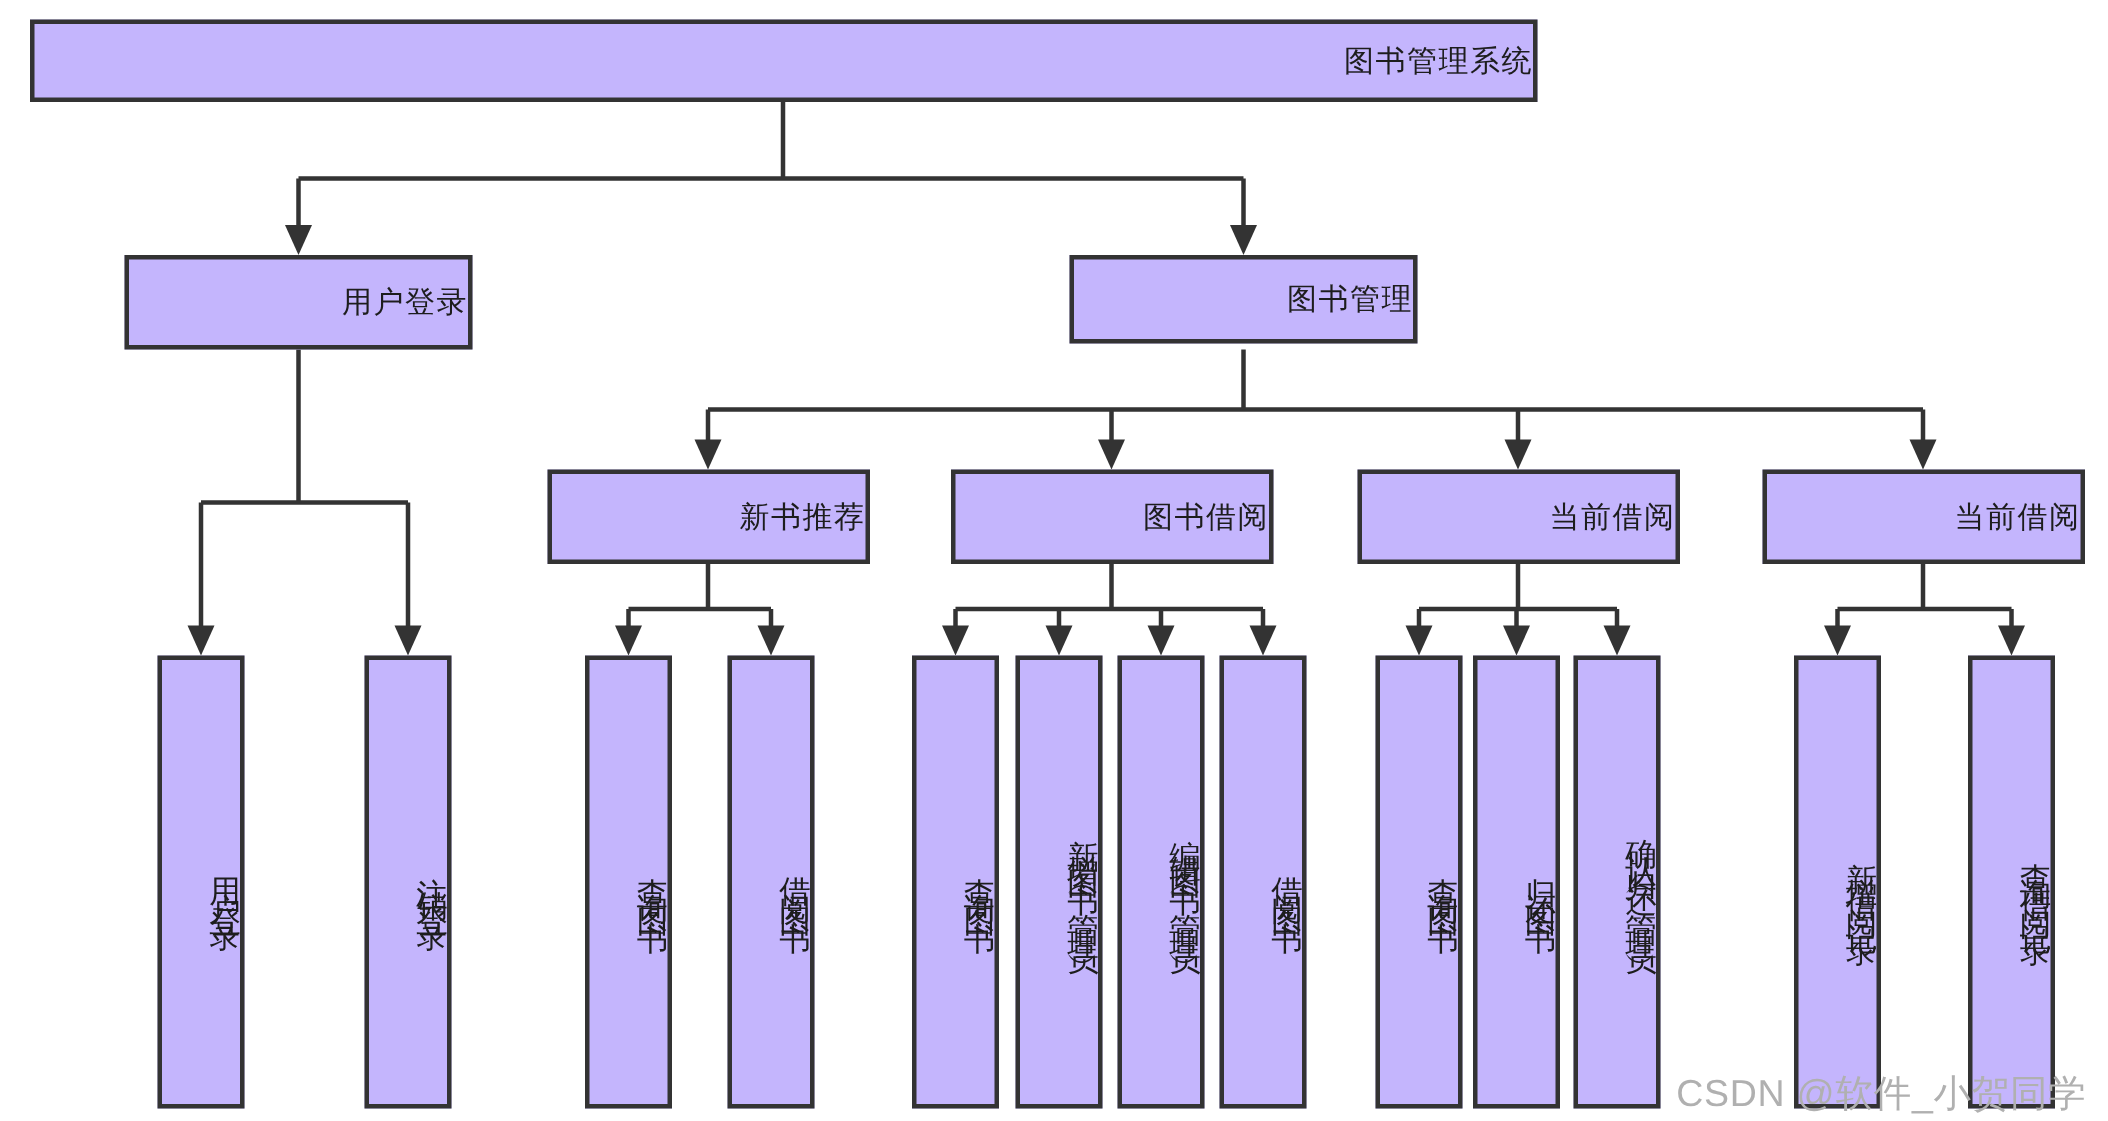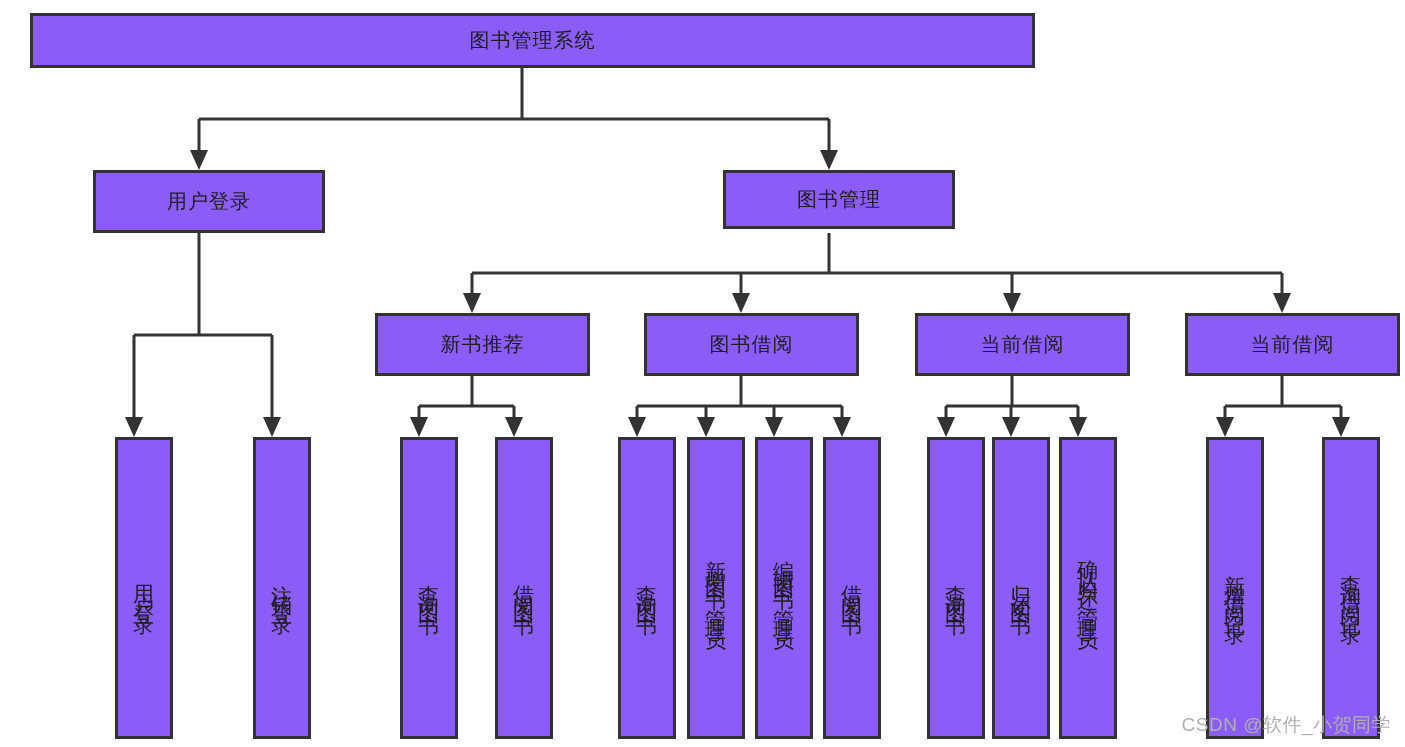--- a/index.html
+++ b/index.html
@@ -16,28 +16,27 @@
   .connectors {
     position: absolute;
     left: 0; top: 0;
     width: 1405px; height: 747px;
     pointer-events: none;
   }
   .node {
     position: absolute;
     box-sizing: border-box;
     border: 3px solid #333333;
-    background: #8b5cf6;
+    background: #c4b5fd;
     display: flex;
     align-items: center;
-    justify-content: center;
+    justify-content: flex-end;
     font-size: 20px;
     letter-spacing: 1px;
     color: #1d1d1d;
-    margin-left: 10px;
   }
   .leaf {
     width: 58px;
     height: 302px;
     top: 437px;
   }
   .leaf .vtext {
     writing-mode: vertical-rl;
     text-orientation: mixed;
     font-size: 21px;
@@ -64,21 +63,21 @@
   #l-bb-b   { left: 813px; }
   #l-cb-q   { left: 917px; }
   #l-cb-r   { left: 982px; }
   #l-cb-c   { left: 1049px; }
   #l-br-a   { left: 1196px; }
   #l-br-q   { left: 1312px; }
   .watermark {
     position: absolute;
     right: 14px;
     top: 712px;
-    font-size: 19px;
+    font-size: 25px;
     color: #b0b0b0;
     letter-spacing: 0.5px;
     white-space: nowrap;
   }
 </style>
 </head>
 <body>
 
 <div class="canvas">
 

